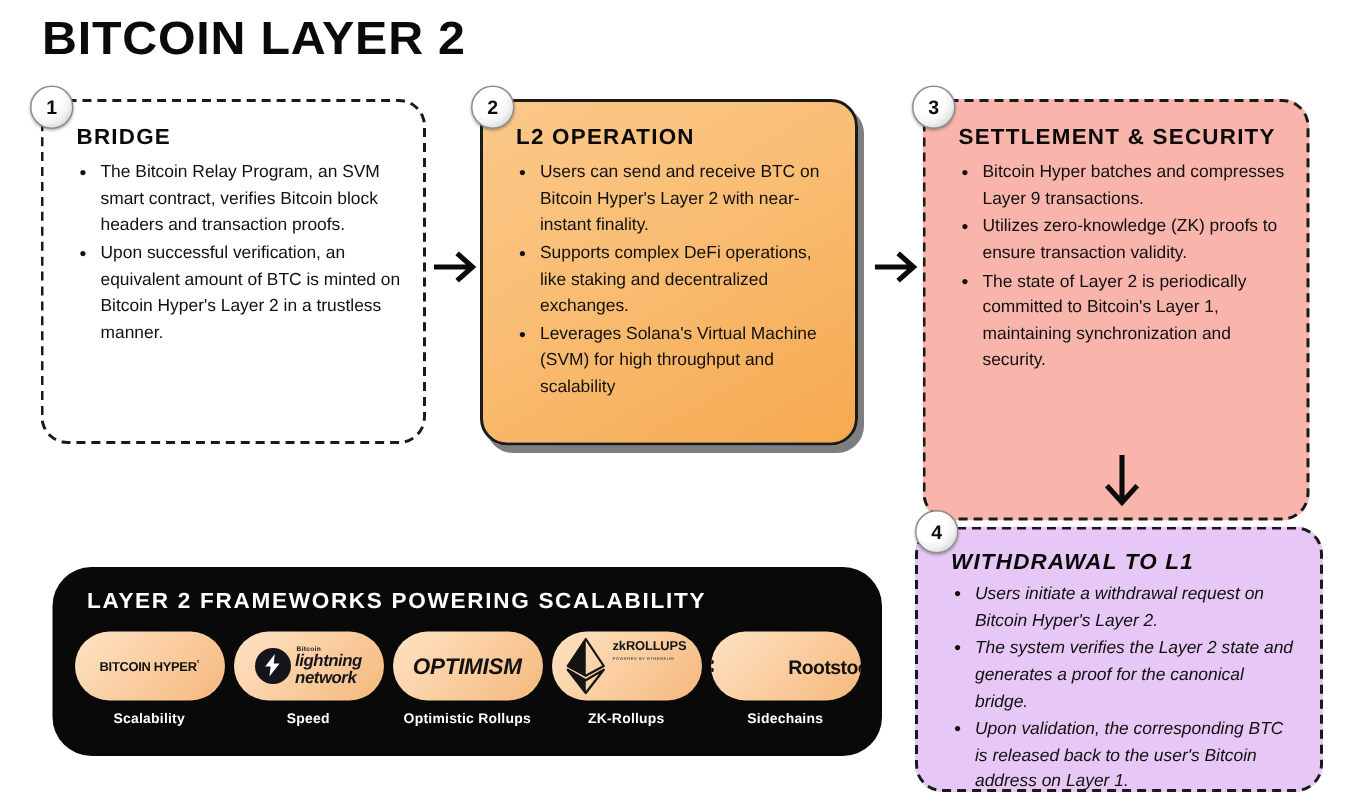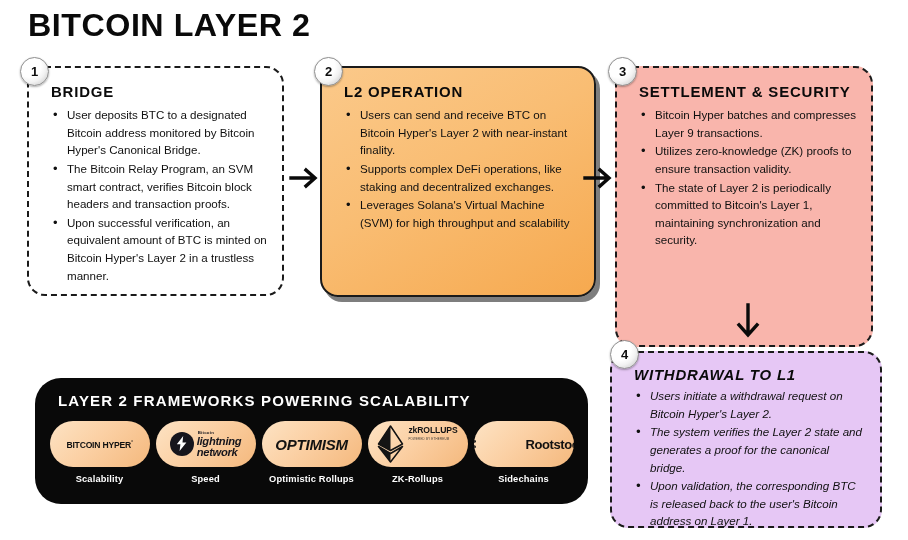--- a/index.html
+++ b/index.html
@@ -81,21 +81,21 @@
     position: absolute;
     left: 2px;
     top: -1px;
     font-size: 13px;
     line-height: 1.52;
     color: #101010;
   }
 
   
   #card-1 { left: 27px;  top: 66px;  width: 257px; height: 230px; background: transparent; }
-  #card-2 { left: 320px; top: 66px;  width: 276px; height: 231px;
+  #card-2 { left: 320px; top: 66px;  width: 252px; height: 231px;
             background: linear-gradient(150deg,#fbc98a 0%, #f9bd73 45%, #f6a94f 100%); }
   #card-3 { left: 615px; top: 66px;  width: 258px; height: 281px; background: #f9b5ac; }
   #card-4 { left: 610px; top: 351px; width: 272px; height: 177px; background: #e6c7f5; font-style: italic; }
 
   #card-4 .card-title { margin-bottom: 3px; }
   #card-4 { padding-top: 14px; }
 
   
   .badge {
     position: absolute;
@@ -241,21 +241,20 @@
 </head>
 <body>
 
 <div id="canvas">
 
   <div class="page-title">BITCOIN LAYER 2</div>
 
   <div class="card dashed" id="card-1">
     <div class="card-title">BRIDGE</div>
     <ul>
-      <li>User deposits BTC to a designated Bitcoin address monitored by Bitcoin Hyper's Canonical Bridge.</li>
       <li>The Bitcoin Relay Program, an SVM smart contract, verifies Bitcoin block headers and transaction proofs.</li>
       <li>Upon successful verification, an equivalent amount of BTC is minted on Bitcoin Hyper's Layer 2 in a trustless manner.</li>
     </ul>
   </div>
   <div class="badge" id="badge-1">1</div>
 
   <svg class="arrow-h" id="arrow-1" viewBox="0 0 34 34">
     <path d="M3 17 H25 M18 9 L27 17 L18 25" fill="none" stroke="#0a0a0a" stroke-width="3.4" stroke-linecap="square" stroke-linejoin="miter"></path>
   </svg>
 

